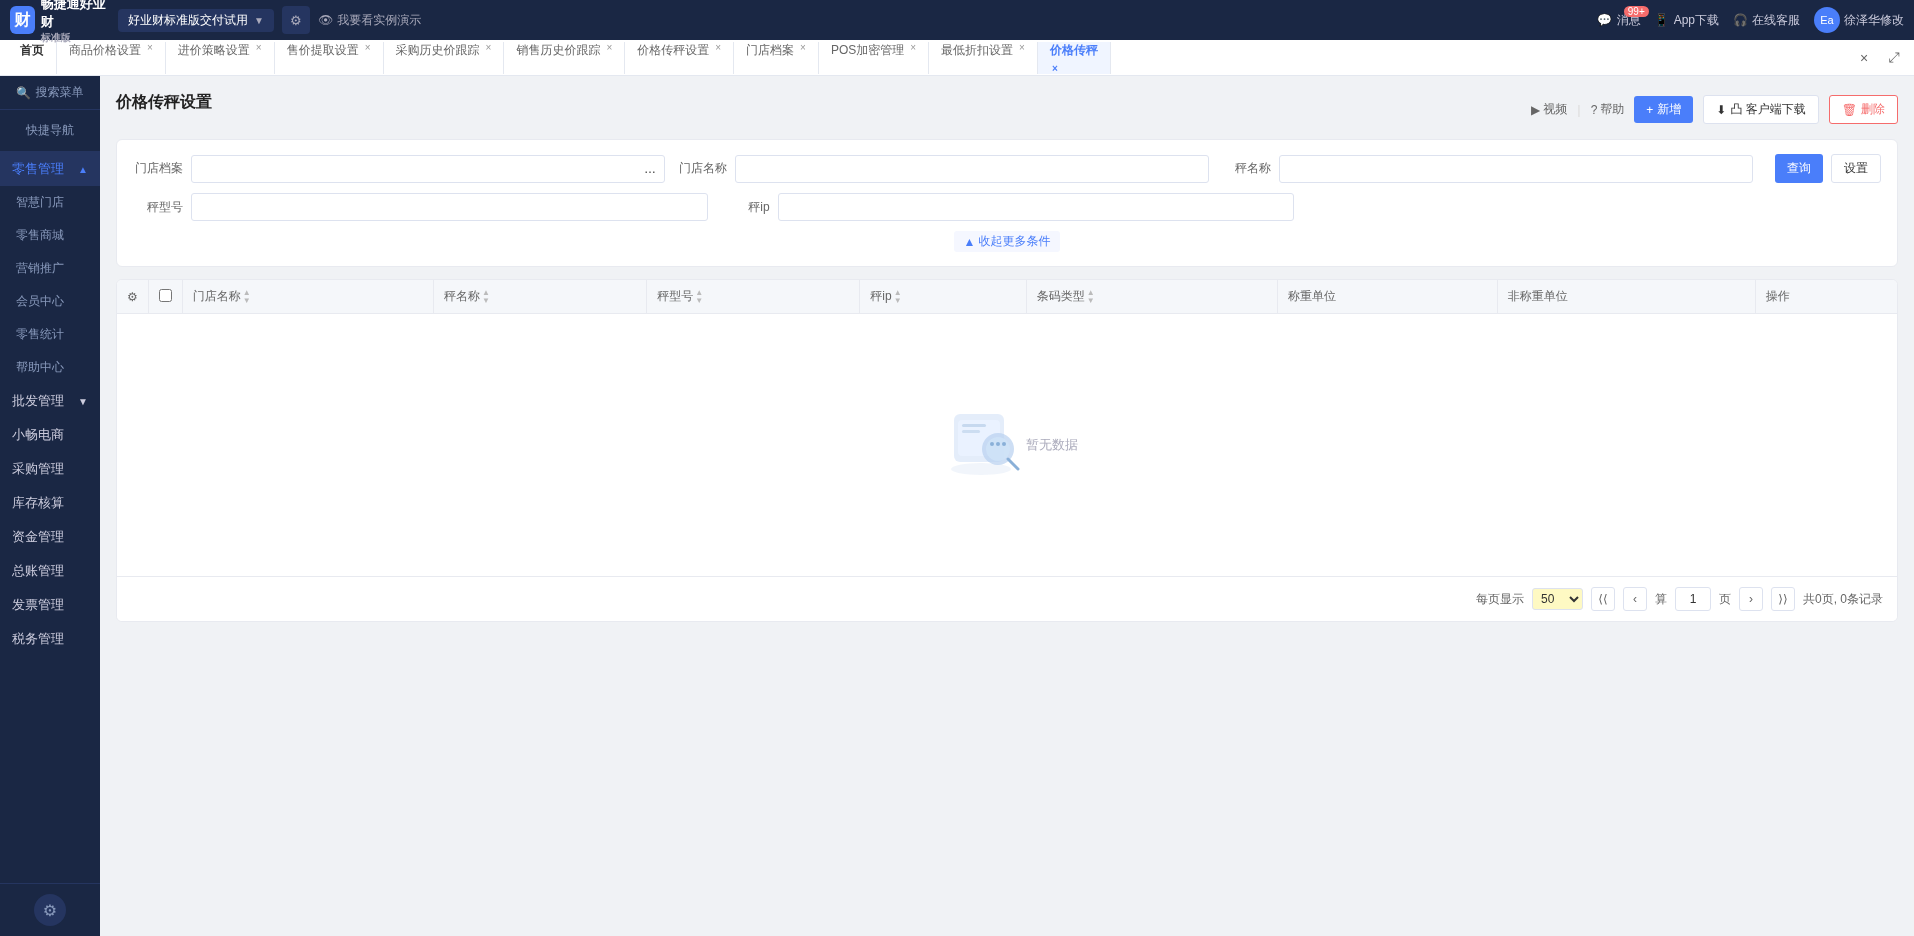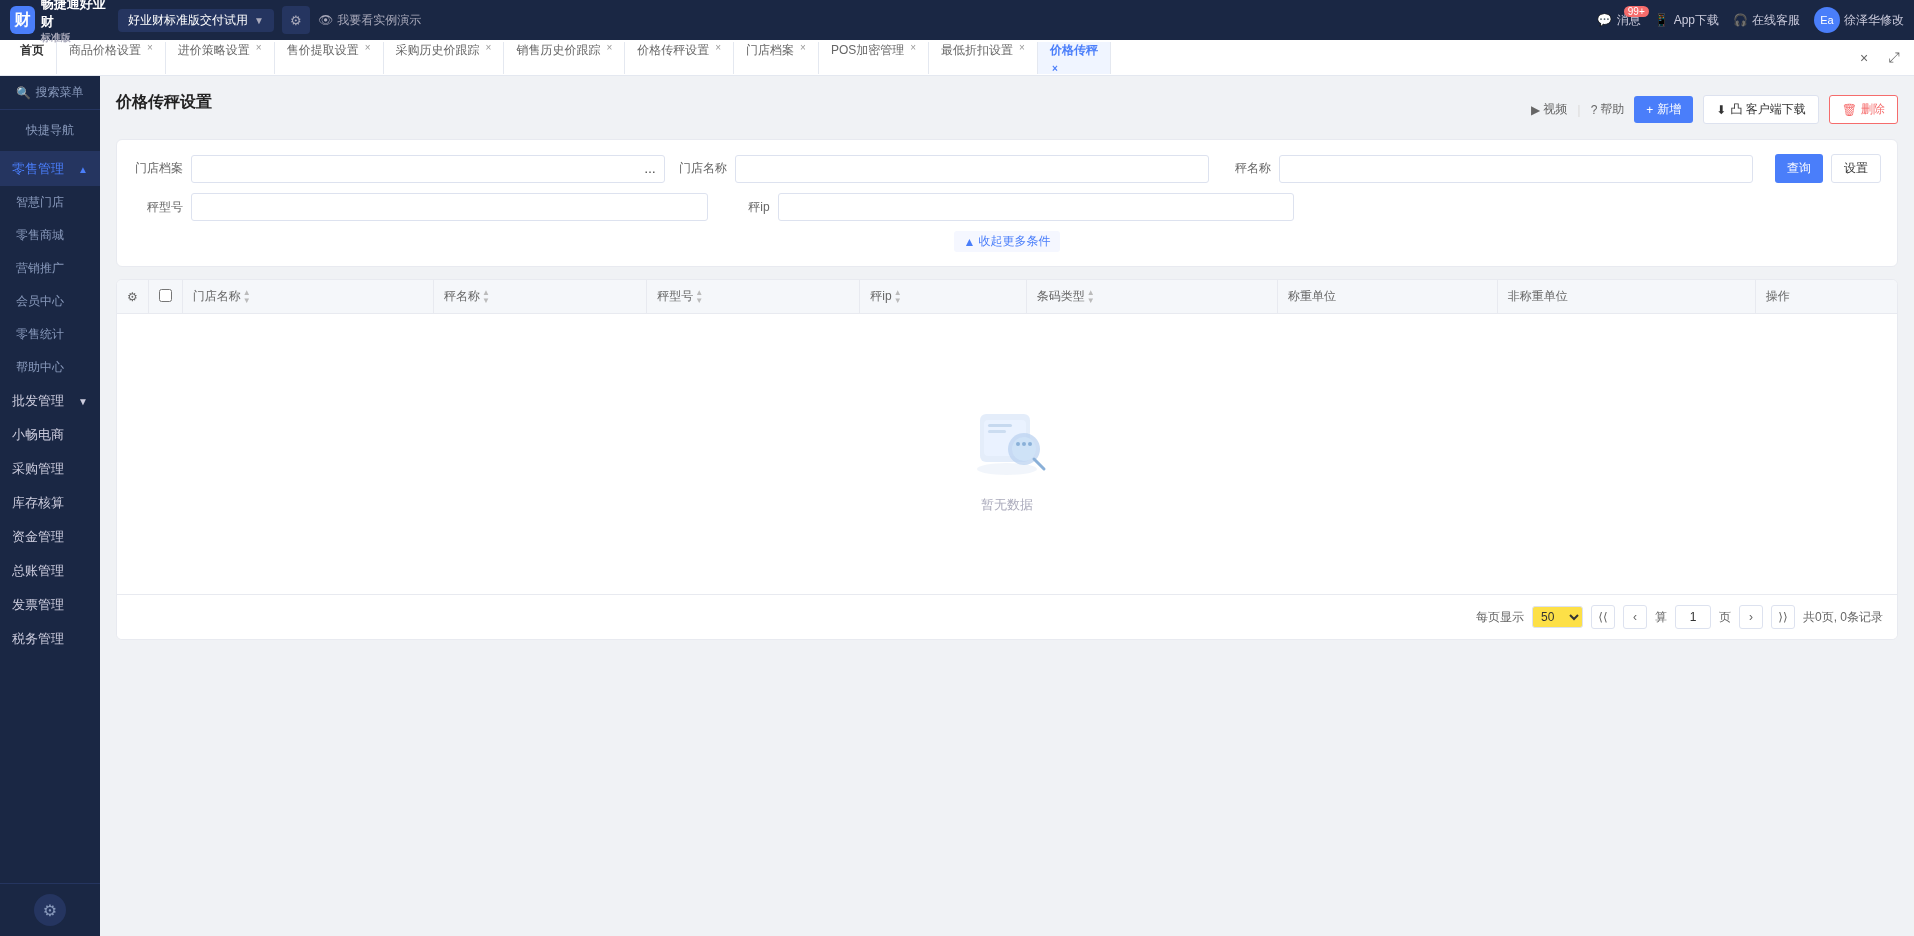--- a/index.html
+++ b/index.html
@@ -144,37 +144,37 @@
       border-bottom: 1px solid #e8eaf0; border-right: 1px solid #e8eaf0;
     }
     .data-table td:last-child { border-right: none; }
     .th-sort { display: flex; align-items: center; gap: 2px; cursor: pointer; }
     .th-sort-icons { display: flex; flex-direction: column; font-size: 8px; color: #bbb; line-height: 1; }
     .th-settings { cursor: pointer; color: #666; }
     .th-checkbox { width: 30px; text-align: center; }
 
     
     .empty-state {
-      display: flex; flex-direction: column; align-items: center;
+      display: flex; flex-direction: row; align-items: center;
       justify-content: center; padding: 80px 0;
     }
     .empty-icon {
       width: 90px; height: 90px; margin-bottom: 12px;
     }
     .empty-text { font-size: 13px; color: #aab; }
 
     
     .pagination {
       display: flex; align-items: center; justify-content: flex-end;
       padding: 10px 14px; background: #fff; border-top: 1px solid #e8eaf0;
       gap: 8px; font-size: 12px; color: #666;
     }
     .page-size-select {
       border: 1px solid #dde2ef; border-radius: 3px; padding: 2px 4px;
-      font-size: 12px; color: #333; background: #fde047; cursor: pointer;
+      font-size: 12px; color: #333; background: #fef9c3; cursor: pointer;
     }
     .page-btn {
       width: 24px; height: 24px; border: 1px solid #dde2ef; border-radius: 3px;
       display: flex; align-items: center; justify-content: center;
       cursor: pointer; background: #fff; color: #666; font-size: 12px;
     }
     .page-input {
       width: 36px; height: 24px; border: 1px solid #dde2ef; border-radius: 3px;
       text-align: center; font-size: 12px; color: #333; outline: none;
     }

